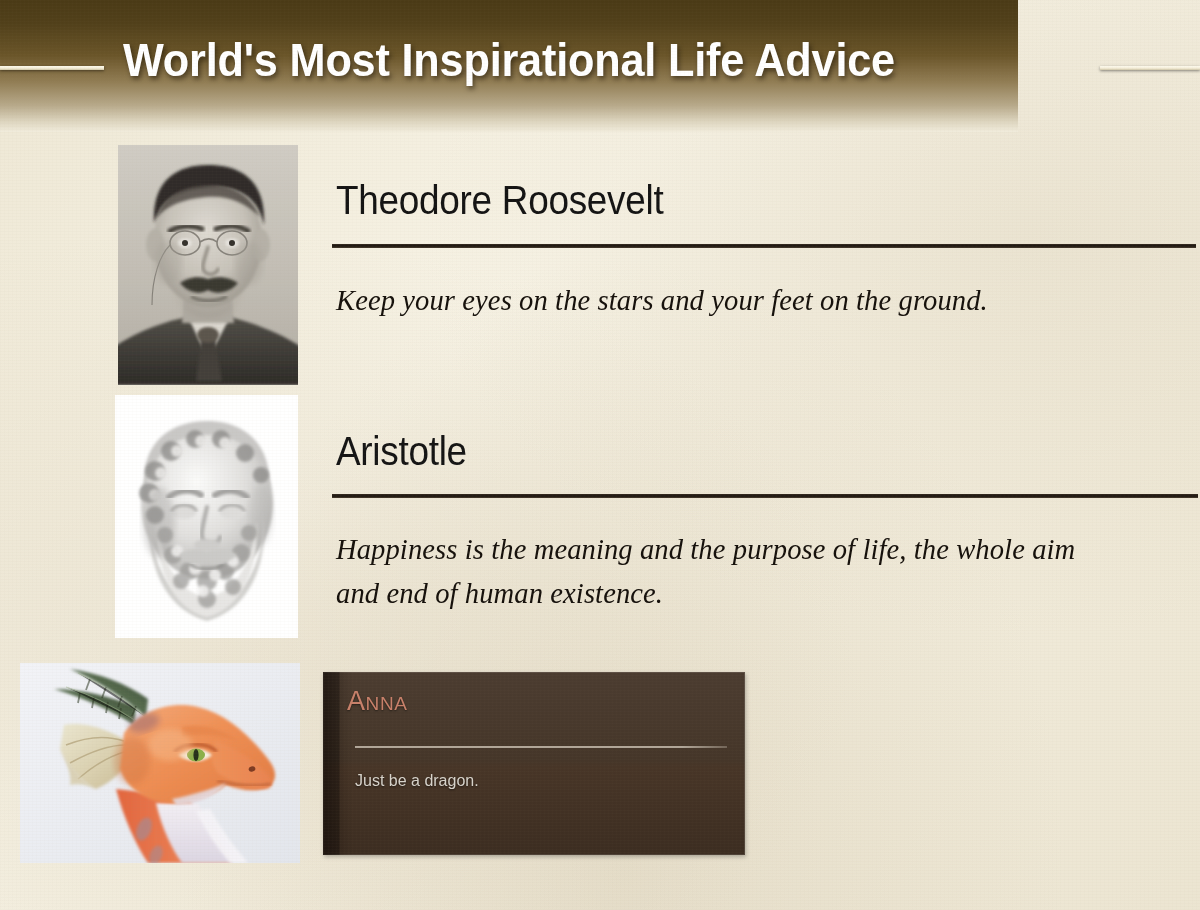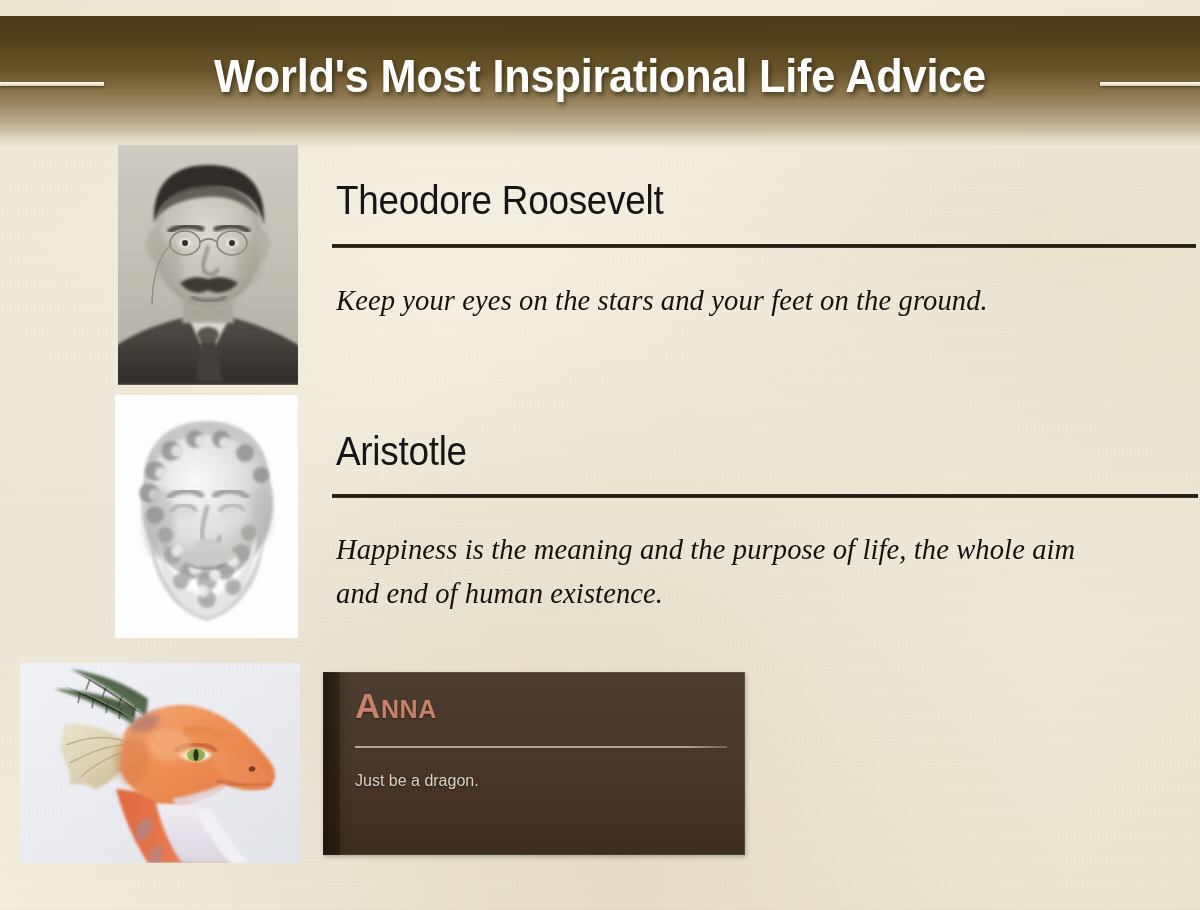--- a/index.html
+++ b/index.html
@@ -33,22 +33,22 @@
     pointer-events: none;
     opacity: .5;
     background-image:
       repeating-linear-gradient(0deg, rgba(170,155,125,0.055) 0px, rgba(170,155,125,0.055) 1px, rgba(255,255,255,0) 1px, rgba(255,255,255,0) 3px),
       repeating-linear-gradient(90deg, rgba(170,155,125,0.045) 0px, rgba(170,155,125,0.045) 1px, rgba(255,255,255,0) 1px, rgba(255,255,255,0) 4px);
   }
 
   
   #header {
     position: absolute;
-    left: 0; top: 16px;
-    width: 1200px; height: 132px;
+    left: 0; top: 0;
+    width: 1018px; height: 132px;
     background: linear-gradient(180deg,
         #4a3a16 0%,
         #51401a 18%,
         #6a5529 42%,
         #917d54 62%,
         #b8aa8b 80%,
         #ddd5bf 92%,
         #f1ecdc 100%);
   }
   #header-title {
@@ -148,28 +148,27 @@
     box-shadow: 0 0 0 1px rgba(255,255,255,0.10) inset, 1px 2px 4px rgba(0,0,0,0.25);
     overflow: hidden;
   }
   #dialog-shadeL {
     position: absolute;
     left: 0; top: 0; width: 30px; height: 100%;
     background: linear-gradient(90deg, rgba(20,12,8,0.55) 0%, rgba(20,12,8,0.10) 70%, rgba(20,12,8,0) 100%);
   }
   #dialog-speaker {
     position: absolute;
-    left: 32px; top: 14px;
+    left: 24px; top: 14px;
     color: #c8806a;
     font-family: "Liberation Sans", sans-serif;
-    font-size: 35px;
+    font-size: 27px;
     font-variant: small-caps;
     letter-spacing: 0.6px;
     text-shadow: 0 1px 2px rgba(0,0,0,0.5);
-    font-weight: bold;
   }
   #dialog-divider {
     position: absolute;
     left: 32px; top: 74px;
     width: 372px; height: 2px;
     background: linear-gradient(90deg, rgba(196,186,172,0.85) 0%, rgba(196,186,172,0.85) 88%, rgba(196,186,172,0.35) 100%);
   }
   #dialog-text {
     position: absolute;
     left: 32px; top: 92px;

